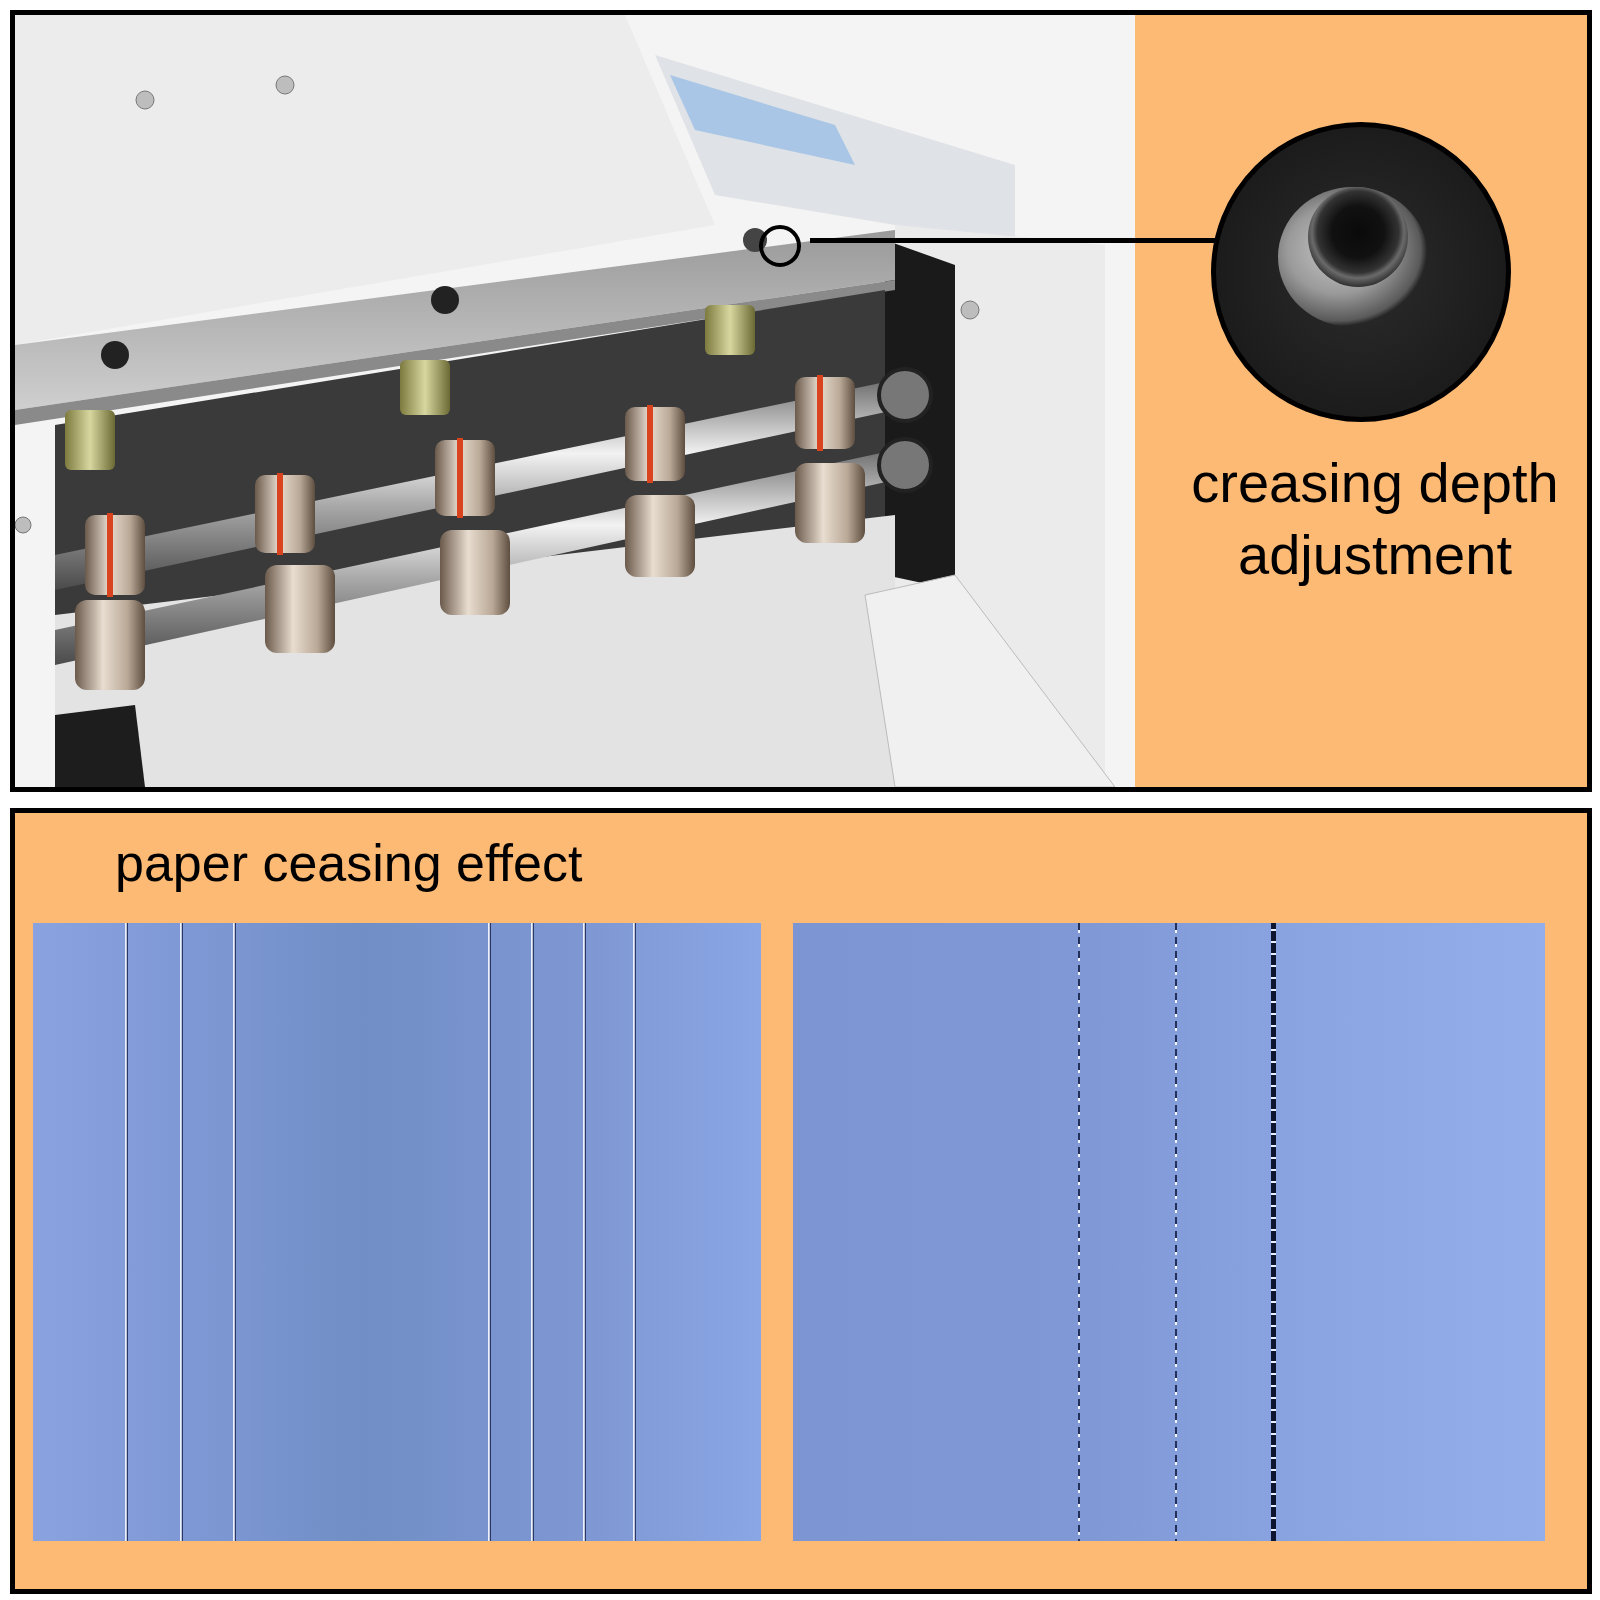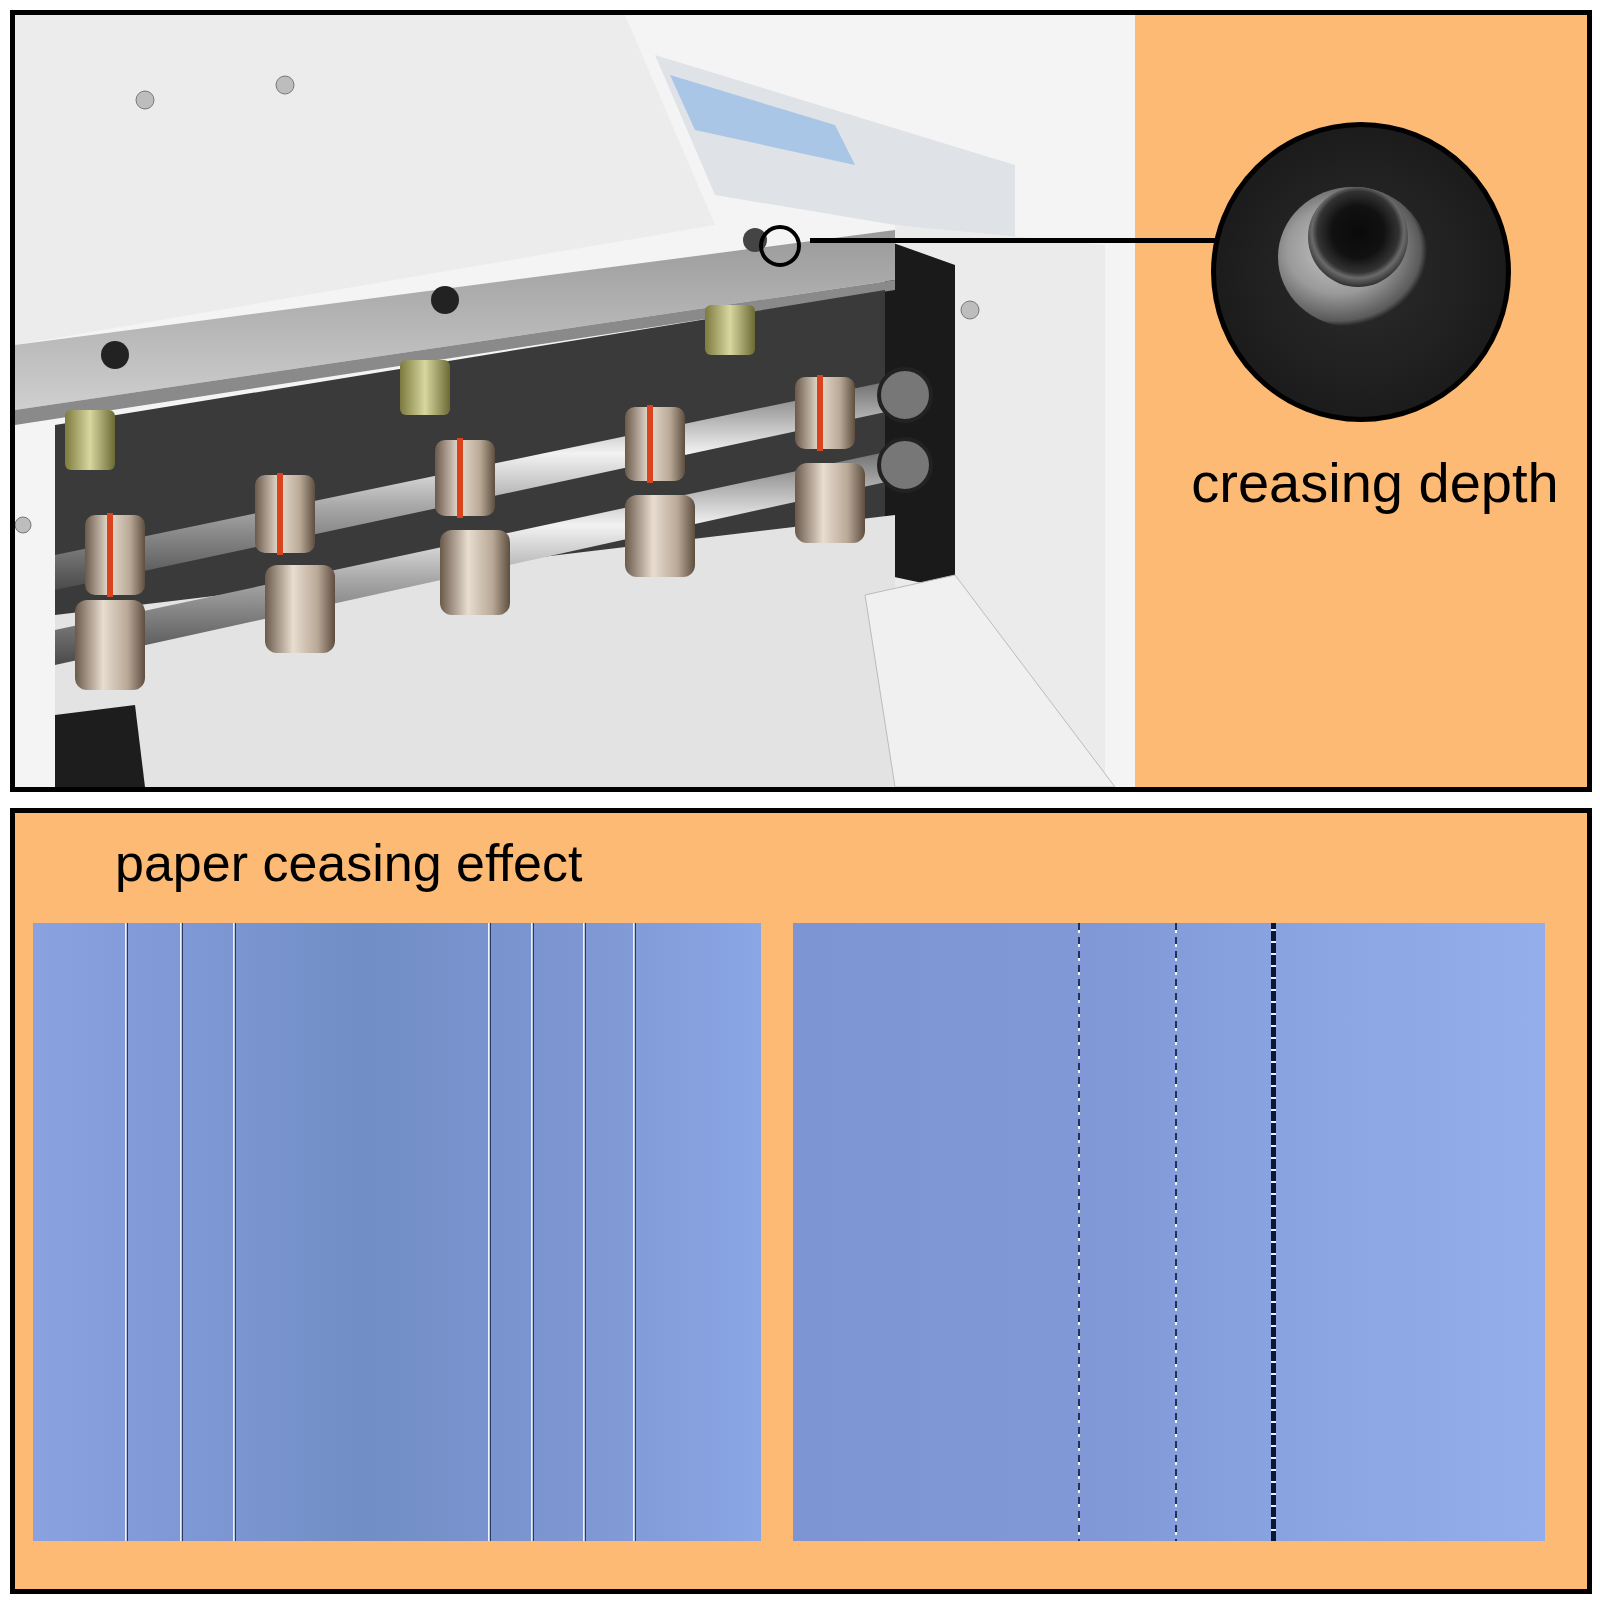--- a/index.html
+++ b/index.html
@@ -138,20 +138,21 @@
   <div class="callout-ring"></div>
   <div class="callout-line"></div>
 
   <div class="zoom-circle">
     <div class="washer"></div>
     <div class="bolt"></div>
   </div>
 
   <div class="caption-top">
     <div>creasing depth</div>
+    <div>adjustment</div>
   </div>
 </div>
 
 <div id="bottom-frame" class="frame">
 
   <div id="title-left" class="panel-title">paper ceasing effect</div>
 
   <div id="sample-left" class="sample">
     <div class="crease" style="left:92px"></div>
     <div class="crease" style="left:147px"></div>

